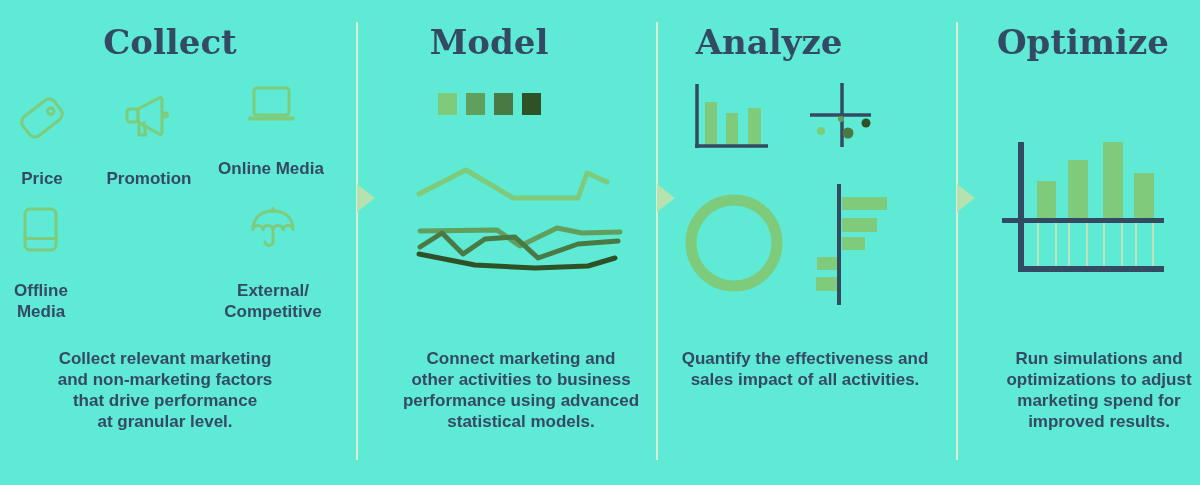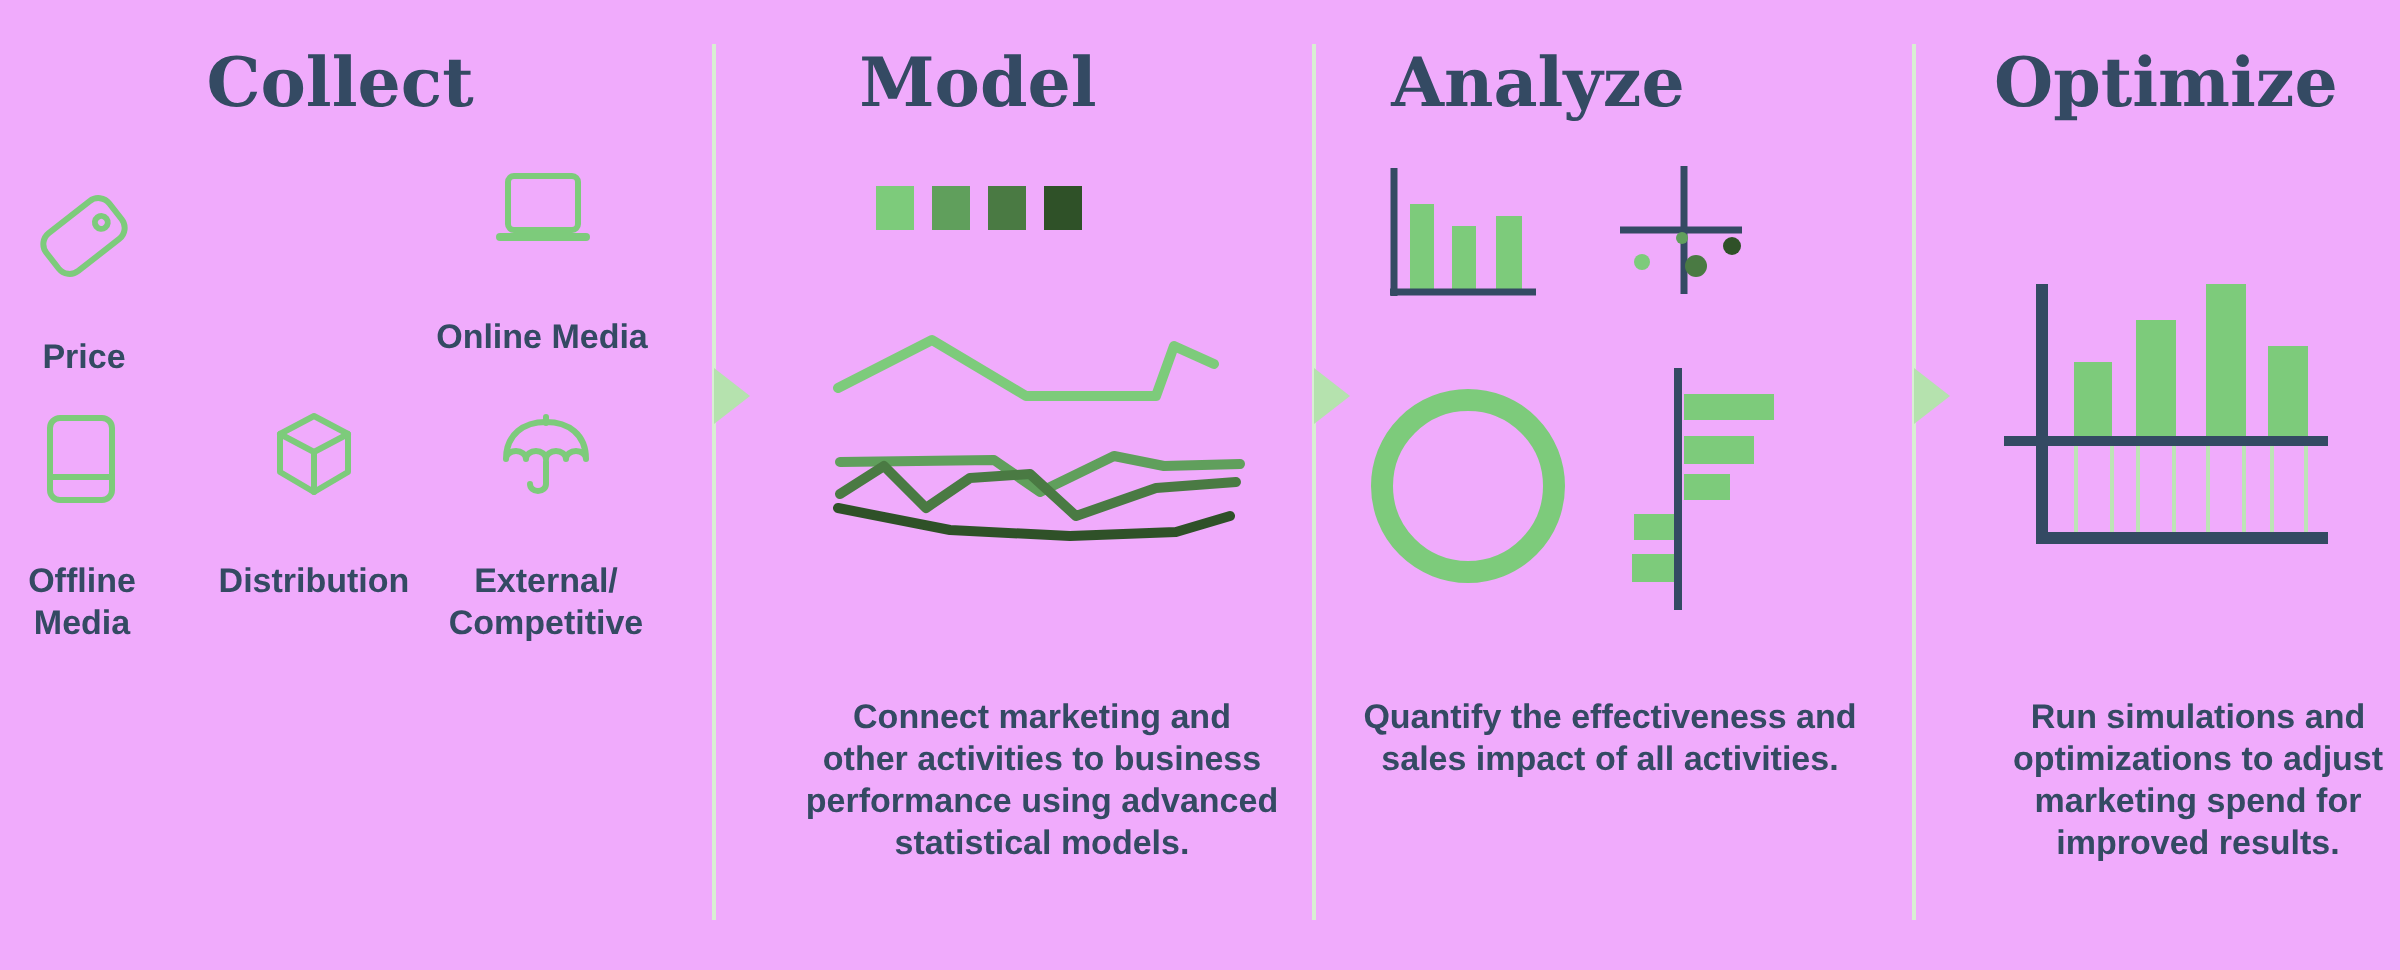--- a/index.html
+++ b/index.html
@@ -1,17 +1,17 @@
 <!DOCTYPE html>
 <html style="--navy: #344a63; --green: #7dcb7b; --divider: #d8eed2; --arrow: #b5e2ae;"><head>
 <meta charset="utf-8">
 <style>
   html,body{margin:0;padding:0;background:#ffffff;}
   body{width:1200px;height:485px;position:relative;font-family:"Liberation Sans",sans-serif;color:var(--navy,#344a63);overflow:hidden;}
-  .canvas{position:absolute;left:0;top:0;width:1200px;height:485px;background:#f0abfc;}
+  .canvas{position:absolute;left:0;top:0;width:1200px;height:485px;background:#5eead4;}
   .col{position:absolute;top:0;height:485px;}
   #col-collect{left:0;width:357px;}
   #col-model{left:357px;width:264px;}
   #col-analyze{left:641px;width:256px;}
   #col-optimize{left:957px;width:200px;}
   .title{position:absolute;top:22px;left:0;right:0;margin:0;text-align:center;
          font-family:"DejaVu Serif",serif;font-weight:700;font-size:34px;color:var(--navy,#344a63);}
   #col-collect .title{left:0;width:340px;right:auto;}
   #col-optimize .title{left:40px;right:0;}
   .cell{position:absolute;width:120px;display:flex;flex-direction:column;align-items:center;}
@@ -40,56 +40,62 @@
     <div class="cell" style="left:-18px;top:94px">
       <svg class="icon" viewBox="0 0 48 48">
         <g transform="rotate(-38 24 24)">
           <rect x="4" y="12" width="40" height="24" rx="7"></rect>
           <circle cx="35" cy="24" r="3.2"></circle>
         </g>
       </svg>
       <div class="label">Price</div>
     </div>
 
+    <div class="cell" style="left:89px;top:94px">
+      <svg class="icon" viewBox="0 0 48 48">
+        <rect x="2" y="15" width="11" height="13" rx="3"></rect>
+        <path d="M13 15 L34 4 Q37 2.5 37 6 V38 Q37 41.5 34 40 L13 28 Z"></path>
+        <path d="M14 28 V41 H20.5 L19 28.5"></path>
+        <circle cx="40.5" cy="21" r="2"></circle>
+      </svg>
+      <div class="label">Promotion</div>
+    </div>
 
     <div class="cell" style="left:211px;top:84px">
       <svg class="icon" viewBox="0 0 48 48">
         <rect x="7" y="4" width="35" height="27" rx="3"></rect>
         <path d="M3 34.5 H46" style="stroke-width:4"></path>
       </svg>
       <div class="label">Online Media</div>
     </div>
 
     <div class="cell" style="left:-19px;top:206px">
       <svg class="icon" viewBox="0 0 48 48">
         <rect x="8" y="3" width="31" height="41" rx="5"></rect>
         <path d="M8 32.5 H39"></path>
       </svg>
       <div class="label">Offline
 Media</div>
     </div>
 
-    <div class="cell" style="left:97px;top:206px">
-      <svg class="icon" viewBox="0 0 48 48">
-        <path d="M24 2 41 11 V30 L24 40 7 30 V11 Z"></path>
-        <path d="M7 11 24 20 41 11 M24 20 V40"></path>
-      </svg>
-      <div class="label">Distribution</div>
-    </div>
 
     <div class="cell" style="left:213px;top:206px">
       <svg class="icon" viewBox="0 0 48 48">
         <path d="M24 2.5 V5.5"></path>
         <path d="M4 23.5 C4 11 13 5 24 5 C35 5 44 11 44 23.5 a5 4 0 0 0 -10 0 a5 4 0 0 0 -10 0 a5 4 0 0 0 -10 0 a5 4 0 0 0 -10 0 Z"></path>
         <path d="M24 25 V36 a4 3.5 0 0 1 -8 0"></path>
       </svg>
       <div class="label">External/
 Competitive</div>
     </div>
 
+    <p class="desc">Collect relevant marketing
+and non-marketing factors
+that drive performance
+at granular level.</p>
   </section>
 
   <div class="divider" style="left:356px"></div>
   <div class="arrow" style="left:357px"></div>
 
   <section class="col" id="col-model">
     <h2 class="title">Model</h2>
     <div class="palette">
         <div style="background: rgb(125, 203, 123);"></div>
         <div style="background: rgb(96, 159, 92);"></div>

